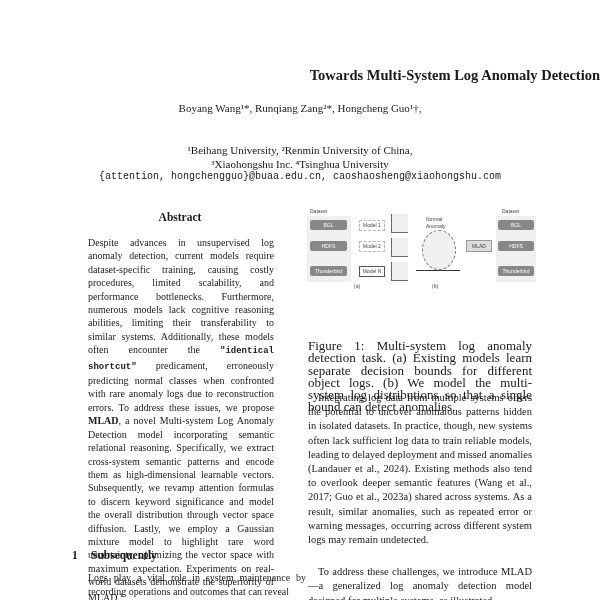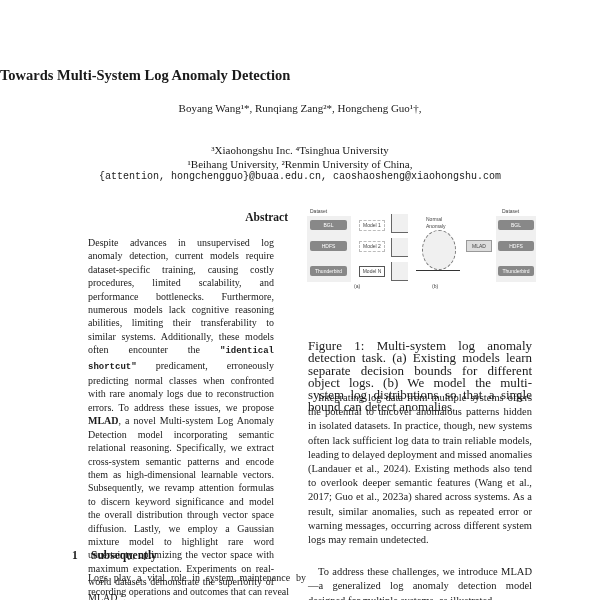--- a/index.html
+++ b/index.html
@@ -1,22 +1,22 @@
 <!DOCTYPE html>
 <html><head>
 <meta charset="utf-8">
 <style>
   html, body { margin:0; padding:0; background:#fff; }
   body { width:600px; height:600px; position:relative; overflow:hidden; color:#1a1a1a; font-family:"Liberation Serif", serif; }
-  .title { position:absolute; top:67px; left:0; width:600px; text-align:left; font-weight:bold; font-size:14.5px; }
+  .title { position:absolute; top:67px; left:0; width:600px; text-align:right; font-weight:bold; font-size:14.5px; }
   .authors { position:absolute; top:100px; left:0; width:600px; text-align:center; font-weight:normal; font-size:11px; line-height:16px; }
   .affil { position:absolute; top:143px; left:0; width:600px; text-align:center; font-size:11px; line-height:14px; }
   .email { position:absolute; top:171px; left:0; width:600px; text-align:center; font-family:"Liberation Mono", monospace; font-size:10px; }
   sup { font-size:7px; }
-  .abs-title { position:absolute; top:211px; left:72px; width:216px; text-align:right; font-weight:bold; font-size:11.5px; }
+  .abs-title { position:absolute; top:211px; left:72px; width:216px; text-align:center; font-weight:bold; font-size:11.5px; }
   .abs-text { position:absolute; top:236px; left:88px; width:186px; font-size:10px; line-height:13.4px; text-align:justify; hyphens:auto; }
   .sec-title { position:absolute; top:549px; left:72px; font-weight:bold; font-size:11.5px; }
   .sec-title .num { display:inline-block; width:19px; }
   .intro { position:absolute; top:571px; left:88px; width:218px; font-size:10px; line-height:14px; text-align:justify; }
   .figure { position:absolute; top:208px; left:304px; width:232px; height:80px; }
   .fig-caption { position:absolute; top:300px; left:308px; width:224px; font-size:13px; line-height:12.3px; text-align:justify;margin-top:40px; }
   .right-text { position:absolute; top:373px; left:308px; width:224px; font-size:10.5px; line-height:14.2px; text-align:justify; }
   .right-text p { margin:0; }
   .right-text p.indent { text-indent:10px; margin-top:18px; }
   .box { position:absolute; background:#888; color:#fff; font-size:5px; text-align:center; border-radius:2px; font-family:"Liberation Sans", sans-serif; }
@@ -25,22 +25,22 @@
   .lbl { position:absolute; font-size:5px; font-family:"Liberation Sans", sans-serif; color:#444; }
 </style>
 </head>
 <body>
 
 <div class="title">Towards Multi-System Log Anomaly Detection</div>
 <div class="authors">
   <div>Boyang Wang¹*, Runqiang Zang²*, Hongcheng Guo¹†,</div>
 </div>
 <div class="affil">
+  <div>¹Beihang University, ²Renmin University of China,</div>
   <div>³Xiaohongshu Inc. ⁴Tsinghua University</div>
-  <div>¹Beihang University, ²Renmin University of China,</div>
 </div>
 <div class="email">{attention, hongchengguo}@buaa.edu.cn, caoshaosheng@xiaohongshu.com</div>
 
 <div class="abs-title">Abstract</div>
 <div class="abs-text"><span>Despite advances in unsupervised log anomaly detection, current models require dataset-specific training, causing costly procedures, limited scalability, and performance bottlenecks. Furthermore, numerous models lack cognitive reasoning abilities, limiting their transferability to similar systems. Additionally, these models often encounter the </span><b style="font-family:'Liberation Mono',monospace;font-size:9px;">"identical shortcut"</b><span> predicament, erroneously predicting normal classes when confronted with rare anomaly logs due to reconstruction errors. To address these issues, we propose </span><b>MLAD</b><span>, a novel Multi-system Log Anomaly Detection model incorporating semantic relational reasoning. Specifically, we extract cross-system semantic patterns and encode them as high-dimensional learnable vectors. Subsequently, we revamp attention formulas to discern keyword significance and model the overall distribution through vector space diffusion. Lastly, we employ a Gaussian mixture model to highlight rare word uncertainty, optimizing the vector space with maximum expectation. Experiments on real-world datasets demonstrate the superiority of MLAD </span><sup>1</sup><span>.</span></div>
 
 <div class="sec-title"><span class="num">1</span><span>Subsequently</span></div>
 <div class="intro">Logs play a vital role in system maintenance by recording operations and outcomes that can reveal</div>
 
 <div class="figure">

